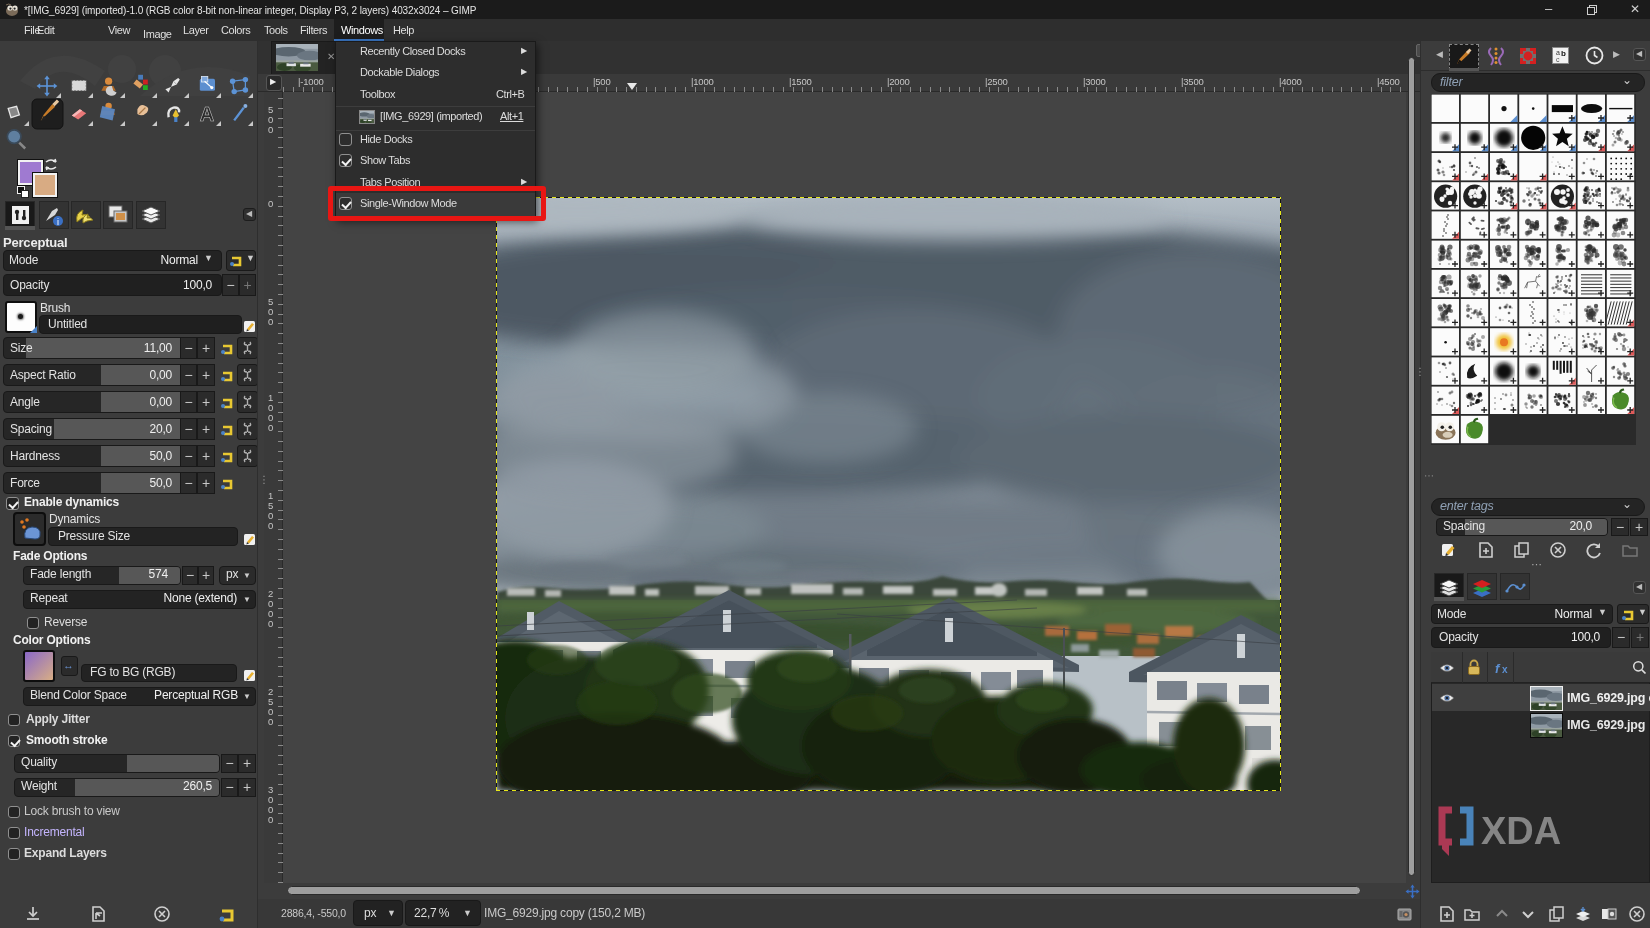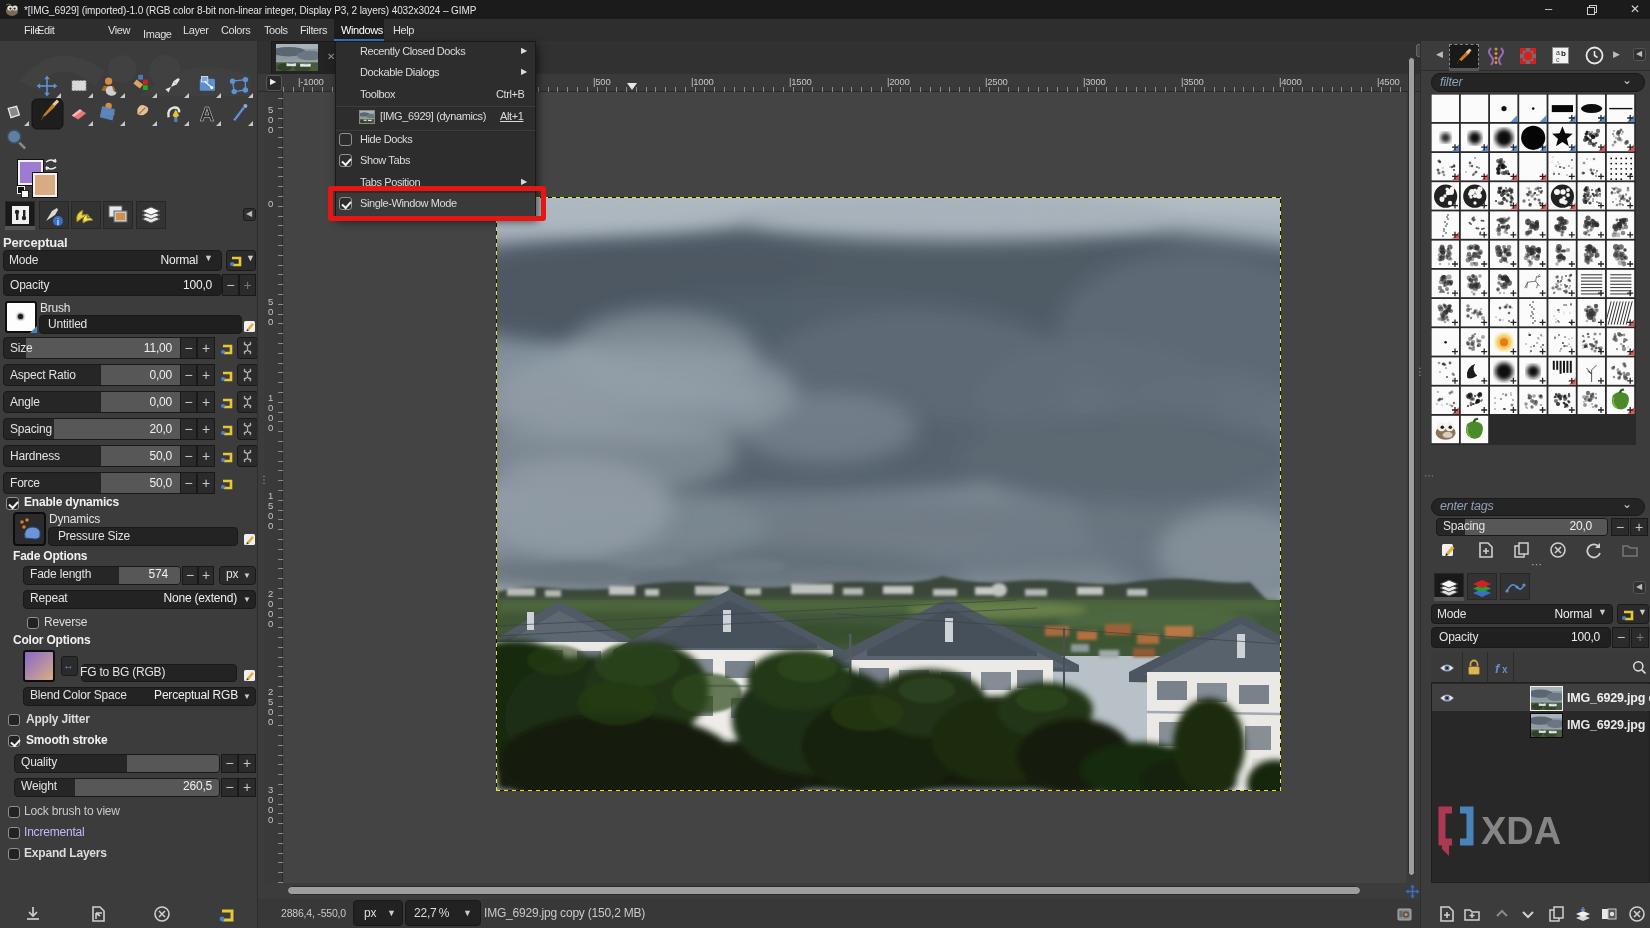--- a/index.html
+++ b/index.html
@@ -363,21 +363,21 @@
 <div class="t" style="left:243px;top:595px;font-size:8px;color:#ccc;">▼</div>
 <div class="cb" style="left:27px;top:617px;width:12px;height:12px;"></div>
 <div class="t" style="left:44px;top:615px;">Reverse</div>
 
 <div class="t bold" style="left:13px;top:633px;color:#f0f0f0;">Color Options</div>
 <div class="a" style="left:23px;top:650px;width:32px;height:32px;border:2px solid #0d0d0d;border-radius:3px;background:linear-gradient(135deg,#8a68c8,#d8ae85);"></div>
 <div class="btn" style="left:61px;top:656px;width:17px;height:20px;border-radius:3px;"></div>
 <div class="t" style="left:63px;top:659px;font-size:11px;color:#6b95d6;font-weight:bold;">↔</div>
 <div class="lbl" style="left:82px;top:650px;line-height:14px;margin-top:18px;">Gradient</div>
 <div class="row" style="left:81px;top:664px;width:156px;height:18px;background:#232323;"></div>
-<div class="lbl" style="left:80px;top:662px;line-height:21px;">FG to BG (RGB)</div>
+<div class="lbl" style="left:90px;top:662px;line-height:21px;">FG to BG (RGB)</div>
 <svg class="a" style="left:243px;top:668px" width="14" height="14" viewBox="0 0 14 14">
     <rect x="1" y="2" width="11" height="11" rx="1.5" fill="#f0f0f0"></rect>
     <path d="M4 10 l5 -6 2 1.6 -5 6z" fill="#e8b030"></path>
     <path d="M4 10 l2 1.6 -2.6 1z" fill="#333"></path>
   </svg>
 <div class="row" style="left:23px;top:687px;width:233px;height:19px;background:#232323;"></div>
 <div class="lbl" style="left:30px;top:685px;line-height:21px;">Blend Color Space</div>
 <div class="val" style="left:120px;top:685px;width:118px;line-height:21px;">Perceptual RGB</div>
 <div class="t" style="left:243px;top:692px;font-size:8px;color:#ccc;">▼</div>
 
@@ -2556,21 +2556,21 @@
 <ellipse cx="32" cy="12" rx="12" ry="5" fill="#6a7681"></ellipse>
 <rect y="17" width="40" height="4" fill="#9aa49f"></rect>
 <rect y="19" width="40" height="9" fill="#4a5a40"></rect>
 <ellipse cx="8" cy="24" rx="7" ry="4" fill="#2e4227"></ellipse>
 <ellipse cx="25" cy="25" rx="8" ry="4" fill="#35492c"></ellipse>
 <rect x="10" y="20" width="9" height="3" fill="#dfe2e4"></rect>
     <rect x="23" y="20.5" width="10" height="3" fill="#e8e8e8"></rect>
     <rect x="12" y="18.5" width="5" height="2" fill="#6a7480"></rect>
     <rect x="26" y="19" width="5" height="2" fill="#6a7480"></rect>
 </svg>
-<div class="t m" style="left:380px;top:110px;">[IMG_6929] (dynamics)</div>
+<div class="t m" style="left:380px;top:110px;">[IMG_6929] (imported)</div>
 <div class="t m" style="left:500px;top:110px;text-decoration:underline;">Alt+1</div>
 <div class="a" style="left:336px;top:130px;width:199px;height:1px;background:#3d3d3d;"></div>
 <div class="cb" style="left:339px;top:133px;background:#2d2d2d;"></div>
 <div class="t m" style="left:360px;top:133px;">Hide Docks</div>
 <div class="cb ck" style="left:339px;top:154px;background:#2d2d2d;"></div>
 <div class="t m" style="left:360px;top:154px;">Show Tabs</div>
 <div class="t m" style="left:360px;top:176px;">Tabs Position</div>
 <div class="t" style="left:521px;top:177px;font-size:8px;color:#ddd;">▶</div>
 <div class="a" style="left:336px;top:193px;width:199px;height:24px;background:#3a3a3a;"></div>
 <div class="cb ck" style="left:339px;top:197px;background:#2d2d2d;"></div>

